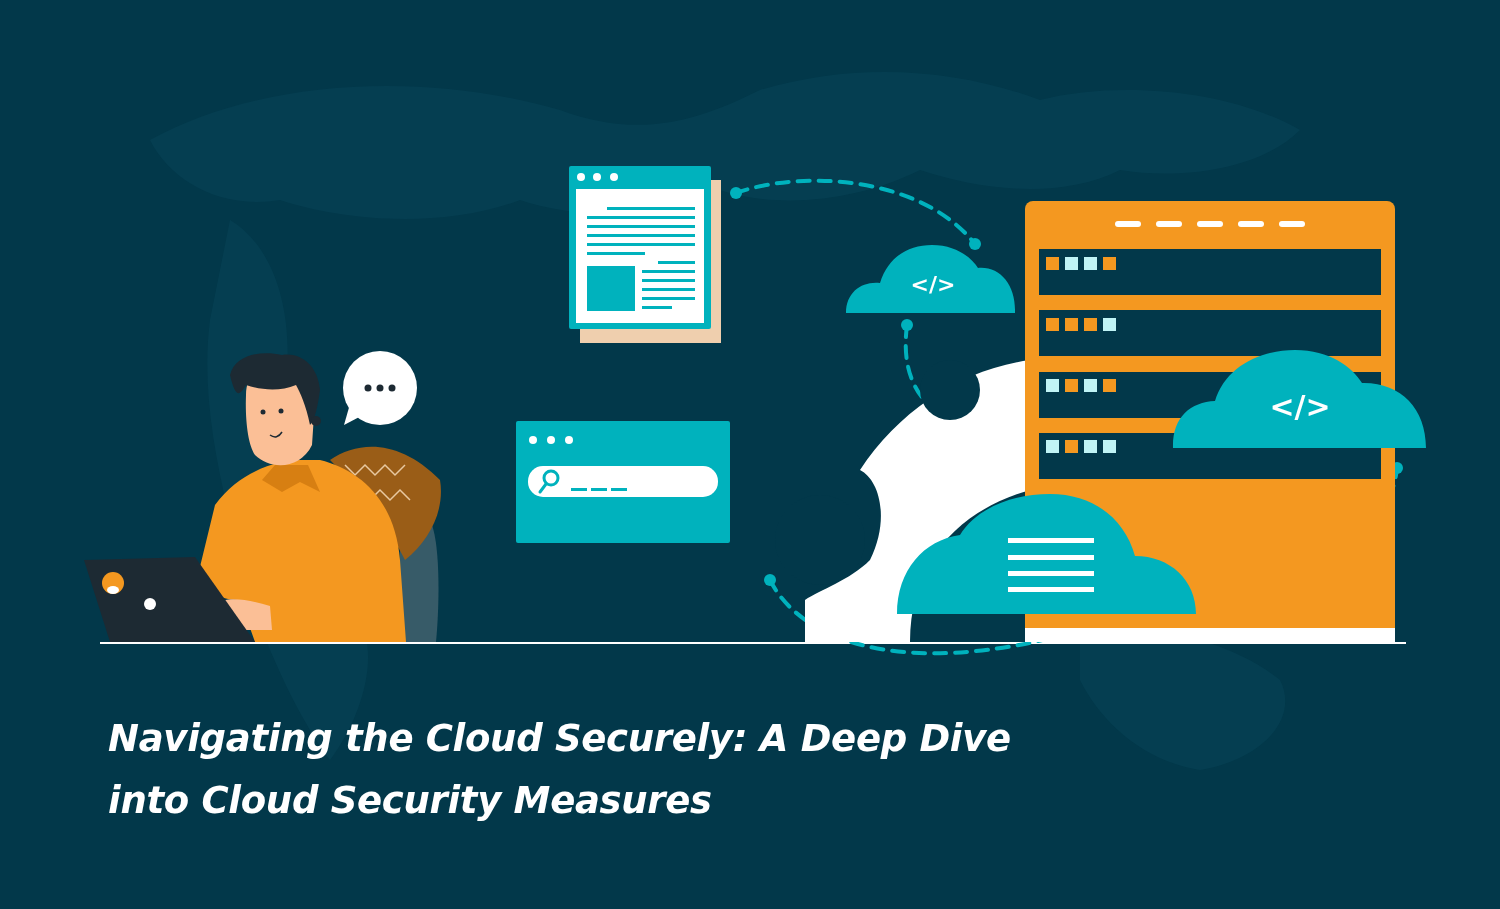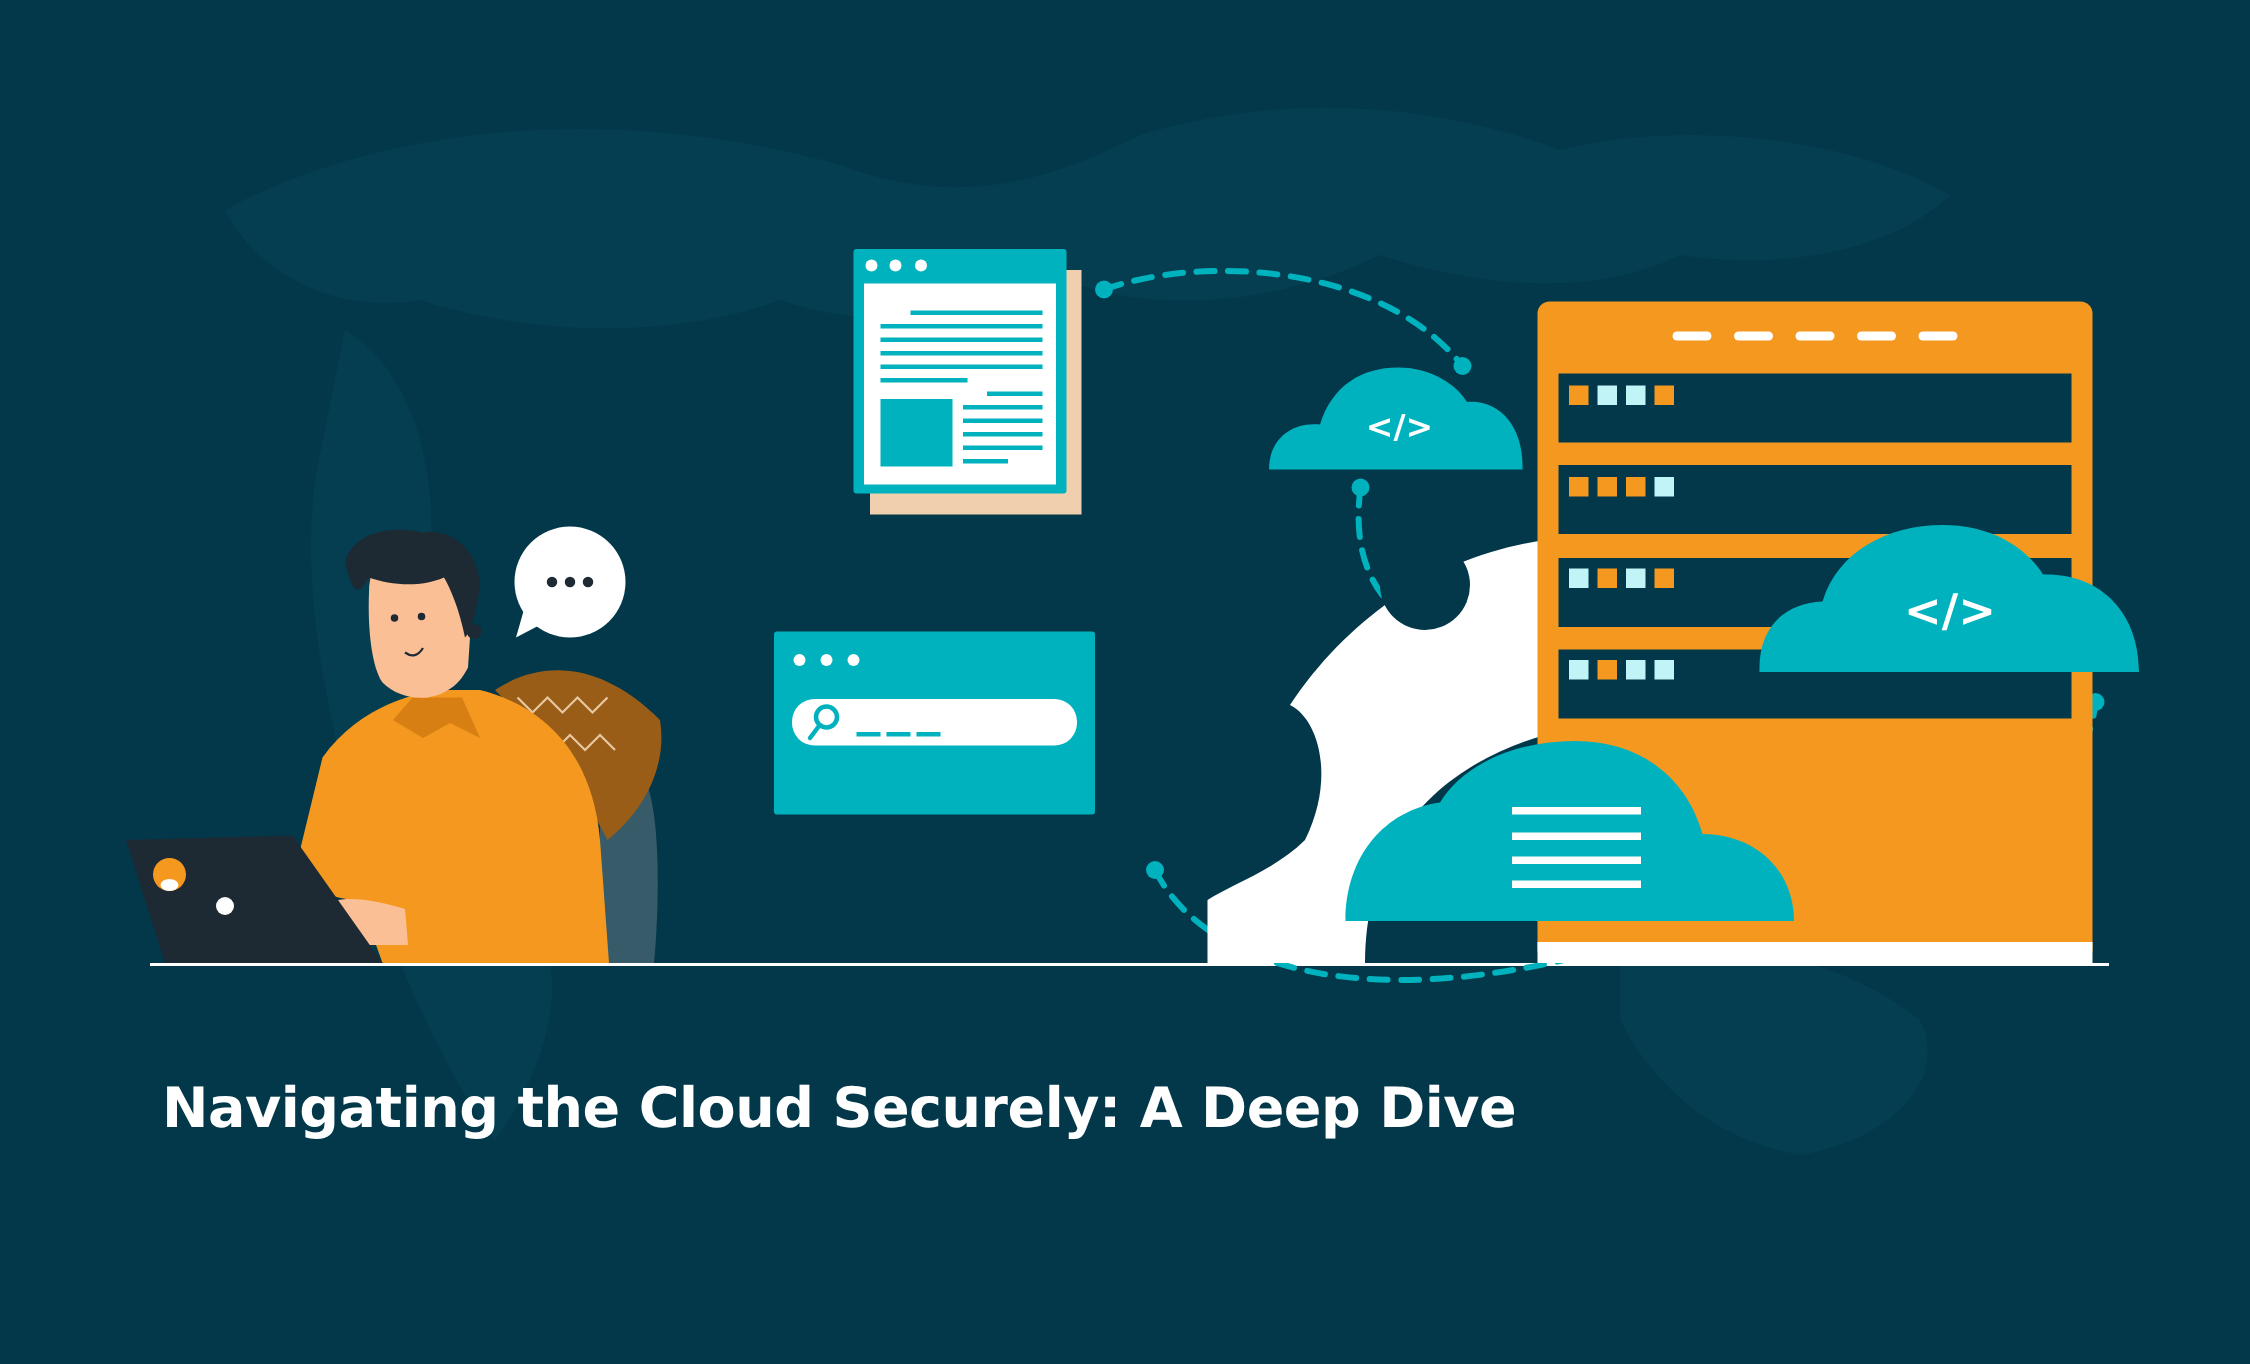--- a/index.html
+++ b/index.html
@@ -1,19 +1,19 @@
 <!DOCTYPE html>
 <html><head>
 <meta charset="utf-8">
 <style>
   html,body{margin:0;padding:0;}
   body{width:1500px;height:909px;background:#02384a;overflow:hidden;position:relative;font-family:"DejaVu Sans","Liberation Sans",sans-serif;}
   .stage{position:absolute;left:0;top:0;width:1500px;height:909px;}
   svg.art{position:absolute;left:0;top:0;}
-  .title{position:absolute;left:108px;top:708px;color:#ffffff;font-weight:bold;font-size:37px;line-height:62px;letter-spacing:-0.3px;margin:0;}
+  .title{position:absolute;left:108px;top:708px;color:#ffffff;font-weight:bold;font-size:37px;line-height:62px;letter-spacing:-0.3px;margin:0;font-style:italic;}
   .title span{display:block;white-space:nowrap;}
 </style>
 </head>
 <body>
 
 <div class="stage">
 <svg class="art" width="1500" height="909" viewBox="0 0 1500 909">
 
   <g fill="#063f52" opacity="0.9">
     <path d="M150 140 C260 80 420 70 560 110 C640 140 700 120 760 90 C860 60 960 70 1040 100 C1120 80 1230 90 1300 130 C1260 170 1180 180 1120 170 C1060 200 980 190 920 170 C860 200 780 210 720 190 C660 220 580 220 520 200 C440 230 340 220 280 200 C220 210 170 180 150 140Z"></path>
@@ -173,14 +173,15 @@
     <circle cx="380" cy="388" r="37" fill="#ffffff"></circle>
     <path d="M350 404 L344 425 L365 414Z" fill="#ffffff"></path>
     <circle cx="368" cy="388" r="3.5" fill="#1d2a33"></circle>
         <circle cx="380" cy="388" r="3.5" fill="#1d2a33"></circle>
         <circle cx="392" cy="388" r="3.5" fill="#1d2a33"></circle>
   </g>
 </svg>
 
 <h1 class="title">
   <span>Navigating the Cloud Securely: A Deep Dive</span>
+  <span>into Cloud Security Measures</span>
 </h1>
 </div>
 
 </body></html>

